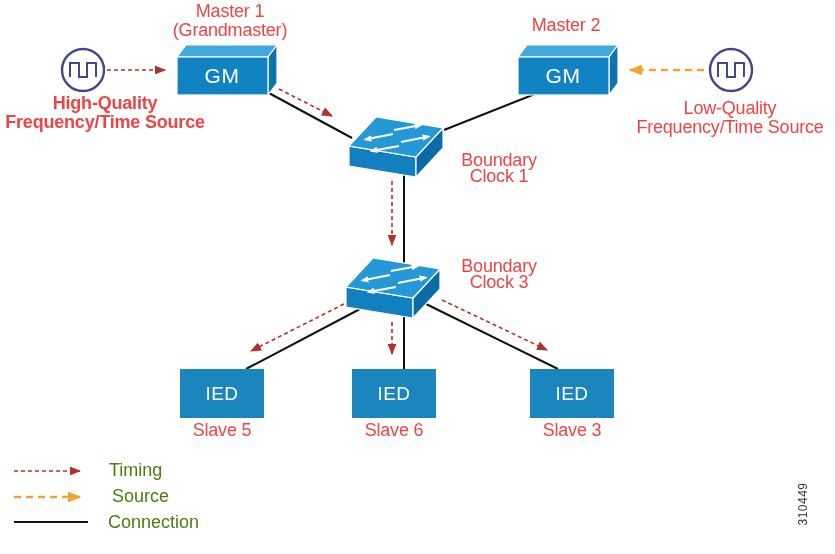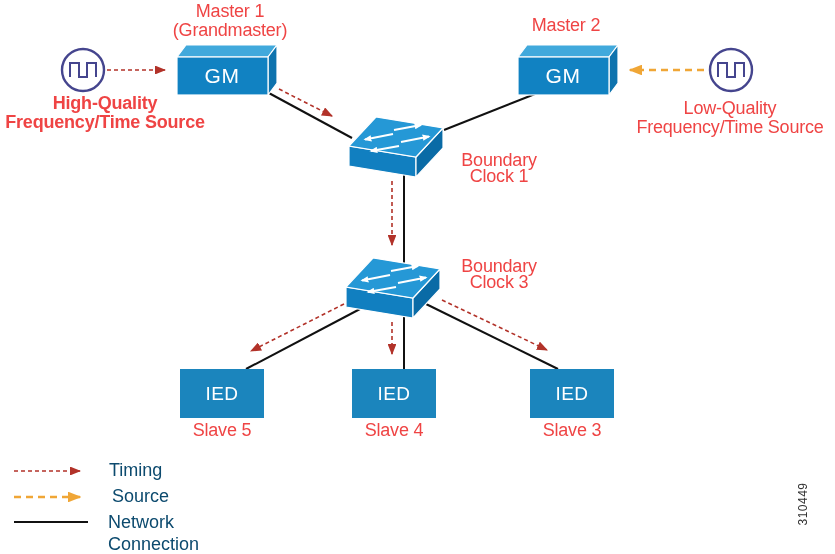--- a/index.html
+++ b/index.html
@@ -2,21 +2,21 @@
 <html><head>
 <meta charset="utf-8">
 <style>
   html,body{margin:0;padding:0;background:#fff;}
   #stage{position:relative;width:835px;height:554px;background:#fff;overflow:hidden;
          font-family:"Liberation Sans",sans-serif;}
   #diagram-svg{position:absolute;left:0;top:0;}
   .lbl{position:absolute;color:#ef4444;font-size:18px;line-height:19px;text-align:center;
        letter-spacing:-0.2px;white-space:nowrap;}
   .lbl.tight{line-height:16px;}
-  .legend-lbl{position:absolute;color:#0c4a6e;font-size:18px;line-height:19px;white-space:nowrap;}
+  .legend-lbl{position:absolute;color:#4d7c0f;font-size:18px;line-height:19px;white-space:nowrap;}
   .legend-lbl.two-line{line-height:22px;}
   .fig-num{position:absolute;left:771px;top:497px;width:64px;height:14px;
            font-size:12px;color:#333;text-align:center;line-height:14px;
            transform:rotate(-90deg);letter-spacing:0.5px;}
   .gm-text{font-family:"Liberation Sans",sans-serif;font-size:21px;fill:#ffffff;letter-spacing:0.5px;}
   .ied-text{font-family:"Liberation Sans",sans-serif;font-size:19px;fill:#ffffff;letter-spacing:0.5px;}
 </style>
 </head>
 <body>
 
@@ -145,25 +145,24 @@
     <div>Boundary</div>
     <div>Clock 1</div>
   </div>
 
   <div class="lbl tight" style="left:453px;top:258px;width:92px;">
     <div>Boundary</div>
     <div>Clock 3</div>
   </div>
 
   <div class="lbl" style="left:180px;top:421px;width:84px;">Slave 5</div>
-  <div class="lbl" style="left:352px;top:421px;width:84px;">Slave 4</div>
+  <div class="lbl" style="left:352px;top:421px;width:84px;">Slave 6</div>
   <div class="lbl" style="left:530px;top:421px;width:84px;">Slave 3</div>
 
   <div class="legend-lbl" style="left:109px;top:461px;">Timing</div>
   <div class="legend-lbl" style="left:112px;top:487px;">Source</div>
   <div class="legend-lbl two-line" style="left:108px;top:511px;">
-    <div>Network</div>
     <div>Connection</div>
   </div>
 
   <div class="fig-num">310449</div>
 
 </div>
 
 </body></html>

